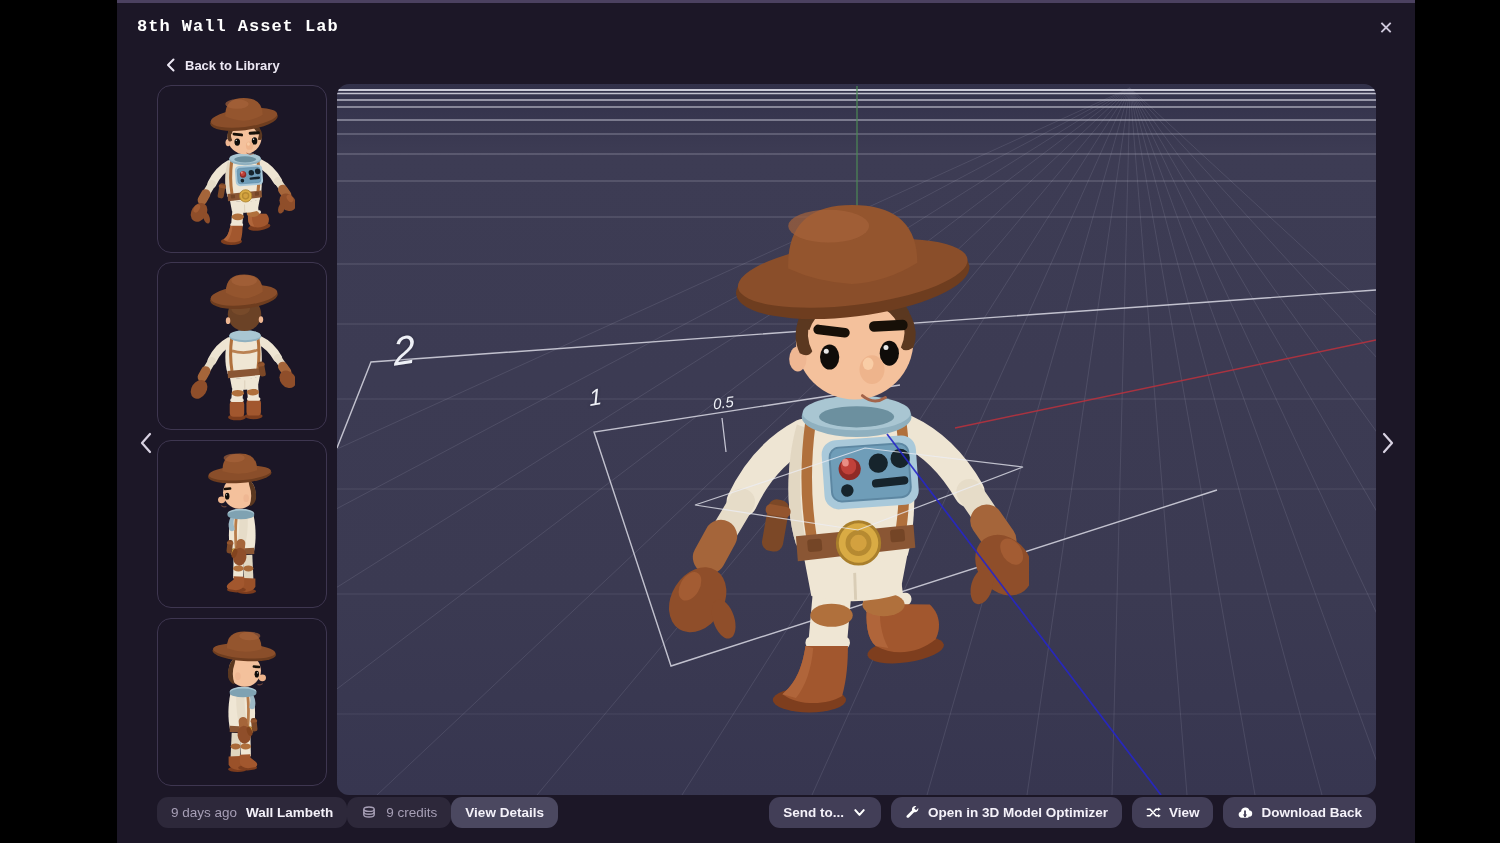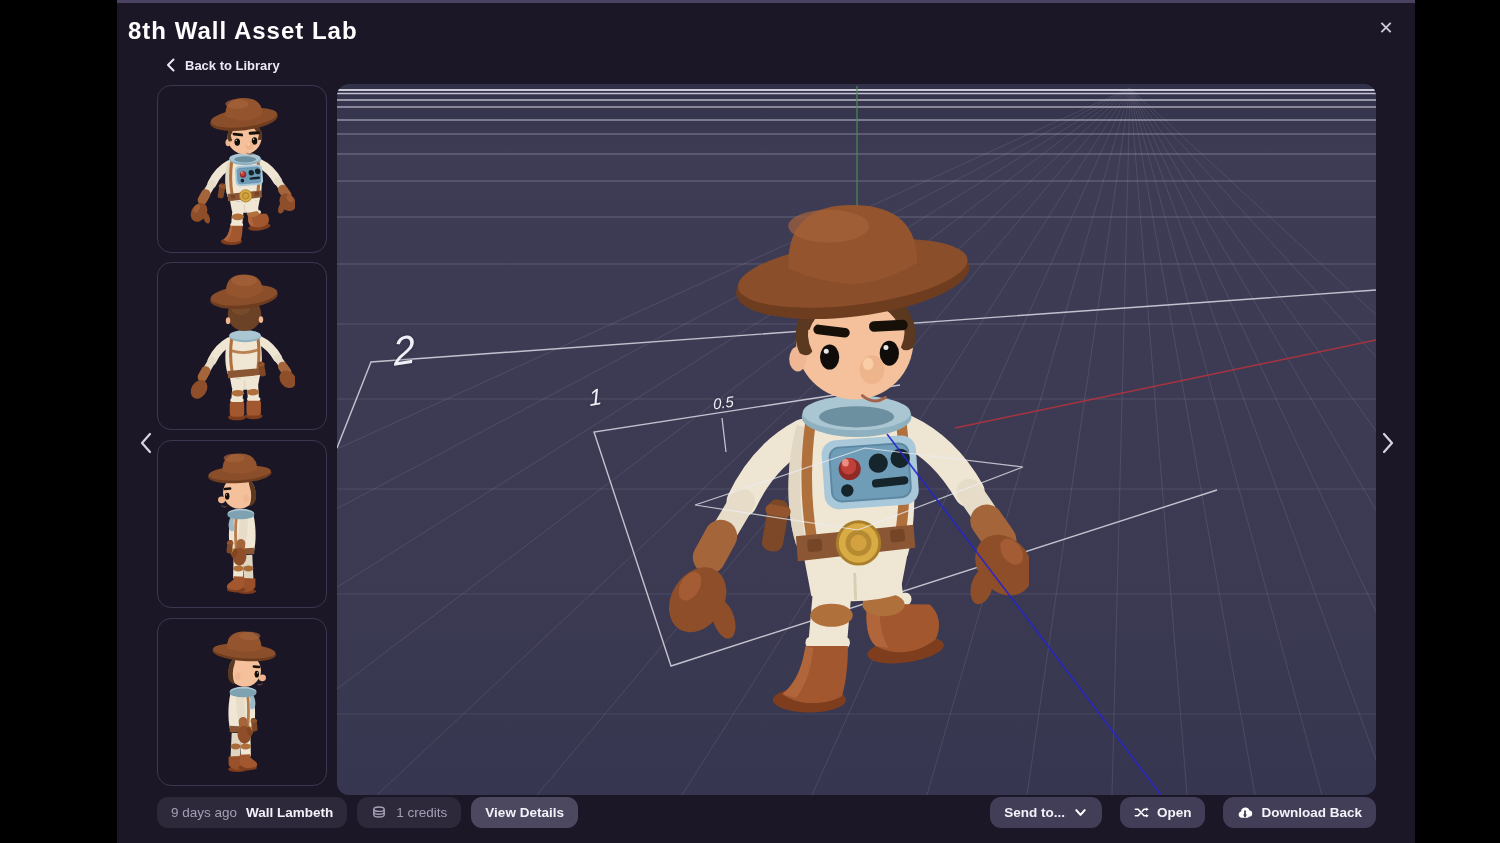--- a/index.html
+++ b/index.html
@@ -4,22 +4,22 @@
 <style>
   * { box-sizing: border-box; margin: 0; padding: 0; }
   html,body { width:1500px; height:843px; background:#000; overflow:hidden;
               font-family:"Liberation Sans", sans-serif; position:relative; }
   .abs { position:absolute; }
 
   
   .modal { left:117px; top:0; width:1298px; height:843px; background:#1c1727; }
   .modal-topstrip { left:117px; top:0; width:1298px; height:3px; background:#4b4160; }
 
-  .app-title { left:128px; top:17px; color:#ffffff; font-family:Liberation Sans, sans-serif;
-               font-size:24px; font-weight:700; letter-spacing:1px; }
+  .app-title { left:137px; top:17px; color:#ffffff; font-family:Liberation Mono, monospace;
+               font-size:17px; font-weight:700; letter-spacing:1px; }
   .close-btn { left:1372px; top:14px; width:28px; height:28px; color:#cfc9dc; font-size:18px;
                display:flex; align-items:center; justify-content:center; cursor:pointer; }
 
   .back-link { left:164px; top:57px; display:flex; align-items:center; gap:7px; cursor:pointer; }
   .back-link span { color:#ece8f4; font-size:13px; font-weight:600; }
 
   
   .thumb { left:157px; width:170px; height:168px; border:1px solid #3e3650; border-radius:14px;
            background:#1b1626; overflow:hidden; cursor:pointer; display:flex;
            align-items:flex-end; justify-content:center; }
@@ -33,22 +33,22 @@
   .viewport { left:337px; top:84px; width:1039px; height:711px; border-radius:12px; overflow:hidden;
               background:linear-gradient(#32314a 0%, #3d3c54 10%, #3b3a52 72%, #373650 100%); cursor:grab; }
   .viewport svg.scene { position:absolute; left:0; top:0; }
   .grid-label { position:absolute; color:#eef0f6; font-style:italic; font-weight:400;
                 text-shadow:0 0 3px rgba(30,30,50,.6); }
   .grid-label-2   { left:56px;  top:244px; font-size:40px; transform:rotate(-9deg) skewX(-4deg); }
   .grid-label-1   { left:252px; top:300px; font-size:23px; transform:rotate(-9deg) skewX(-4deg); }
   .grid-label-05  { left:376px; top:310px; font-size:15px; transform:rotate(-8deg) skewX(-4deg); }
 
   
-  .footer-left  { left:157px; top:797px; display:flex; gap:10px; }
-  .footer-right { right:124px; top:797px; display:flex; gap:18px; }
+  .footer-left  { left:157px; top:797px; display:flex; }
+  .footer-right { right:124px; top:797px; display:flex; gap:10px; }
   .pill { height:31px; display:flex; align-items:center; gap:9px; padding:0 14px;
           border-radius:11px; background:#2d283a; font-size:13.5px; white-space:nowrap; }
   .pill .muted { color:#a79fb6; font-weight:500; }
   .pill .strong { color:#f4f1f9; font-weight:700; }
   .btn { height:31px; display:flex; align-items:center; gap:8px; padding:0 14px; border:none;
          border-radius:11px; background:#423e57; color:#f4f1f9; font-size:13.5px; font-weight:700;
          font-family:"Liberation Sans", sans-serif; cursor:pointer; white-space:nowrap; }
   .btn-light { background:#4b4860; }
   .icon { flex:0 0 auto; display:block; }
 </style>
@@ -346,45 +346,51 @@
   <div class="pill">
     <span class="muted">9 days ago</span>
     <span class="strong">Wall Lambeth</span>
   </div>
   <div class="pill">
     <svg class="icon" width="16" height="16" viewBox="0 0 16 16">
       <ellipse cx="8" cy="4.2" rx="5.2" ry="2.2" fill="none" stroke="#a79fb6" stroke-width="1.4"></ellipse>
       <path d="M2.8,4.2 V9.8 c0,1.2 2.3,2.2 5.2,2.2 s5.2,-1 5.2,-2.2 V4.2" fill="none" stroke="#a79fb6" stroke-width="1.4"></path>
       <path d="M2.8,7 c0,1.2 2.3,2.2 5.2,2.2 s5.2,-1 5.2,-2.2" fill="none" stroke="#a79fb6" stroke-width="1.4"></path>
     </svg>
-    <span class="muted">1 credits</span>
+    <span class="muted">9 credits</span>
   </div>
   <button class="btn btn-light">
     <span>View Details</span>
   </button>
 </div>
 
 <div class="abs footer-right">
   <button class="btn">
     <span>Send to...</span>
     <svg class="icon" width="15" height="15" viewBox="0 0 16 16">
       <polyline points="3.5,5.5 8,10.5 12.5,5.5" fill="none" stroke="#fff" stroke-width="2.2" stroke-linecap="round" stroke-linejoin="round"></polyline>
     </svg>
+  </button>
+  <button class="btn">
+    <svg class="icon" width="15" height="15" viewBox="0 0 16 16">
+      <path d="M14.2,4.3c0,1.9-1.6,3.5-3.5,3.5c-0.3,0-0.7-0.1-1-0.2l-5.6,5.6c-0.6,0.6-1.5,0.6-2.1,0 c-0.6-0.6-0.6-1.5,0-2.1l5.6-5.6C7.5,5.2,7.4,4.8,7.4,4.5C7.4,2.6,9,1,10.9,1c0.4,0,0.8,0.1,1.1,0.2L9.8,3.4l2.1,2.1l2.2-2.2 C14.1,3.6,14.2,3.9,14.2,4.3z" fill="#ffffff"></path>
+    </svg>
+    <span>Open in 3D Model Optimizer</span>
   </button>
   <button class="btn">
     <svg class="icon" width="15" height="15" viewBox="0 0 16 16">
       <g fill="none" stroke="#fff" stroke-width="1.7" stroke-linecap="round">
         <path d="M1.5,4.5 h2.8 l6.4,7 h2.6"></path>
         <path d="M1.5,11.5 h2.8 l2.2,-2.4"></path>
         <path d="M8.7,6.6 l2,-2.1 h2.6"></path>
       </g>
       <polygon points="12.9,2.6 15.7,4.5 12.9,6.4" fill="#fff"></polygon>
       <polygon points="12.9,9.6 15.7,11.5 12.9,13.4" fill="#fff"></polygon>
     </svg>
-    <span>Open</span>
+    <span>View</span>
   </button>
   <button class="btn">
     <svg class="icon" width="16" height="16" viewBox="0 0 16 16">
       <path d="M4.6,12.8 a3.2,3.2 0 0 1 -0.5,-6.3 a4.3,4.3 0 0 1 8.4,-0.9 a3,3 0 0 1 -0.6,6.0 a3.2,3.2 0 0 1 -0.9,1.2 Z" fill="#ffffff"></path>
       <line x1="8" y1="6.2" x2="8" y2="11.2" stroke="#423e57" stroke-width="1.8" stroke-linecap="round"></line>
       <polygon points="5.9,9.6 8,12.4 10.1,9.6" fill="#423e57"></polygon>
     </svg>
     <span>Download Back</span>
   </button>
 </div>

